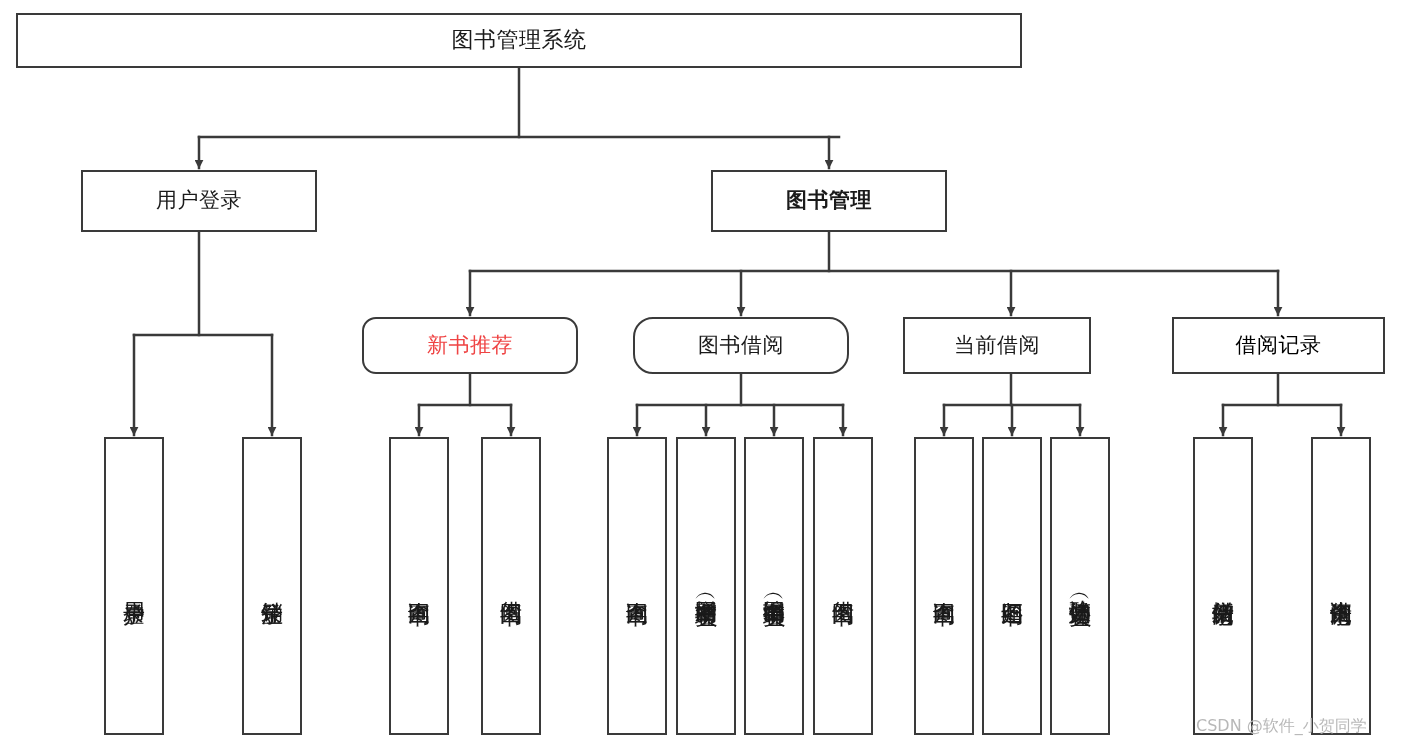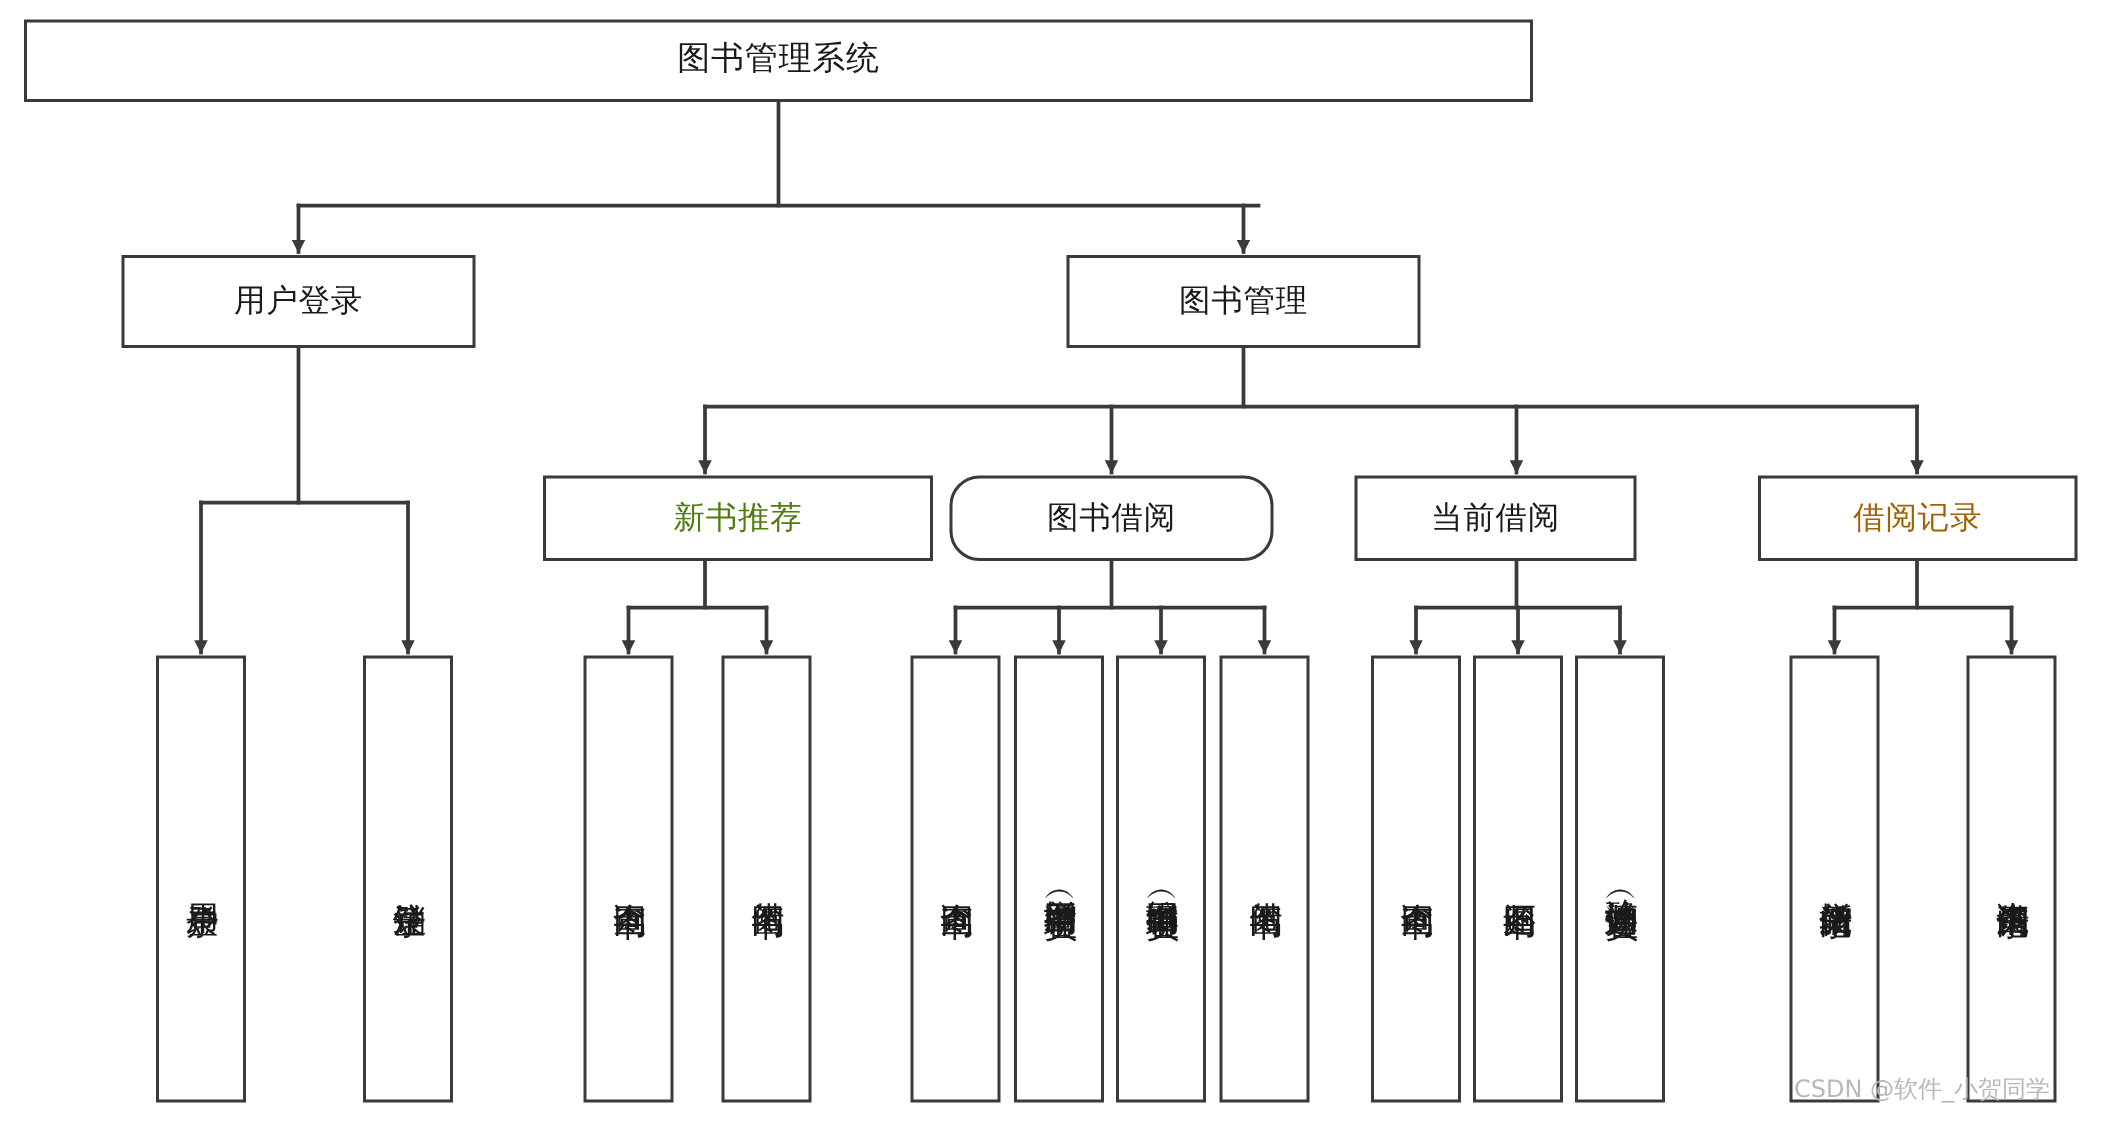--- a/index.html
+++ b/index.html
@@ -127,34 +127,34 @@
     </g>
   </svg>
 
   <div class="node horiz root" style="left: 16px; top: 13px; width: 1006px; height: 55px; border-color: rgb(58, 58, 58); background: rgb(255, 255, 255); color: rgb(26, 26, 26);">
     <span class="node-label">图书管理系统</span>
   </div>
 
   <div class="node horiz" style="left: 81px; top: 170px; width: 236px; height: 62px; border-color: rgb(58, 58, 58); background: rgb(255, 255, 255); color: rgb(26, 26, 26);">
     <span class="node-label">用户登录</span>
   </div>
-  <div class="node horiz" style="left: 711px; top: 170px; width: 236px; height: 62px; border-color: rgb(58, 58, 58); background: rgb(255, 255, 255); color: rgb(26, 26, 26);">
+  <div class="node horiz" style="left: 711px; top: 170px; width: 236px; height: 62px; border-color: rgb(58, 58, 58); background: rgb(255, 255, 255); color: rgb(26, 26, 26); font-weight: bold;">
     <span class="node-label">图书管理</span>
   </div>
 
-  <div class="node horiz" style="left: 362px; top: 317px; width: 260px; height: 57px; border-color: rgb(58, 58, 58); background: rgb(255, 255, 255); color: #4d7c0f;">
+  <div class="node horiz" style="left: 362px; top: 317px; width: 216px; height: 57px; border-color: rgb(58, 58, 58); background: rgb(255, 255, 255); color: #ef4444; border-radius: 14px;">
     <span class="node-label">新书推荐</span>
   </div>
   <div class="node horiz" style="left: 633px; top: 317px; width: 216px; height: 57px; border-color: rgb(58, 58, 58); background: rgb(255, 255, 255); color: rgb(26, 26, 26); border-radius: 20px;">
     <span class="node-label">图书借阅</span>
   </div>
   <div class="node horiz" style="left: 903px; top: 317px; width: 188px; height: 57px; border-color: rgb(58, 58, 58); background: rgb(255, 255, 255); color: rgb(26, 26, 26);">
     <span class="node-label">当前借阅</span>
   </div>
-  <div class="node horiz" style="left: 1172px; top: 317px; width: 213px; height: 57px; border-color: rgb(58, 58, 58); background: rgb(255, 255, 255); color: #a16207;">
+  <div class="node horiz" style="left: 1172px; top: 317px; width: 213px; height: 57px; border-color: rgb(58, 58, 58); background: rgb(255, 255, 255); color: #000000;">
     <span class="node-label">借阅记录</span>
   </div>
 
   <div class="node vert" style="left: 104px; top: 437px; width: 60px; height: 298px; border-color: rgb(58, 58, 58); background: rgb(255, 255, 255); color: rgb(26, 26, 26);">
     <span class="node-label">用户登录</span>
   </div>
   <div class="node vert" style="left: 242px; top: 437px; width: 60px; height: 298px; border-color: rgb(58, 58, 58); background: rgb(255, 255, 255); color: rgb(26, 26, 26);">
     <span class="node-label">注销登录</span>
   </div>
   <div class="node vert" style="left: 389px; top: 437px; width: 60px; height: 298px; border-color: rgb(58, 58, 58); background: rgb(255, 255, 255); color: rgb(26, 26, 26);">

